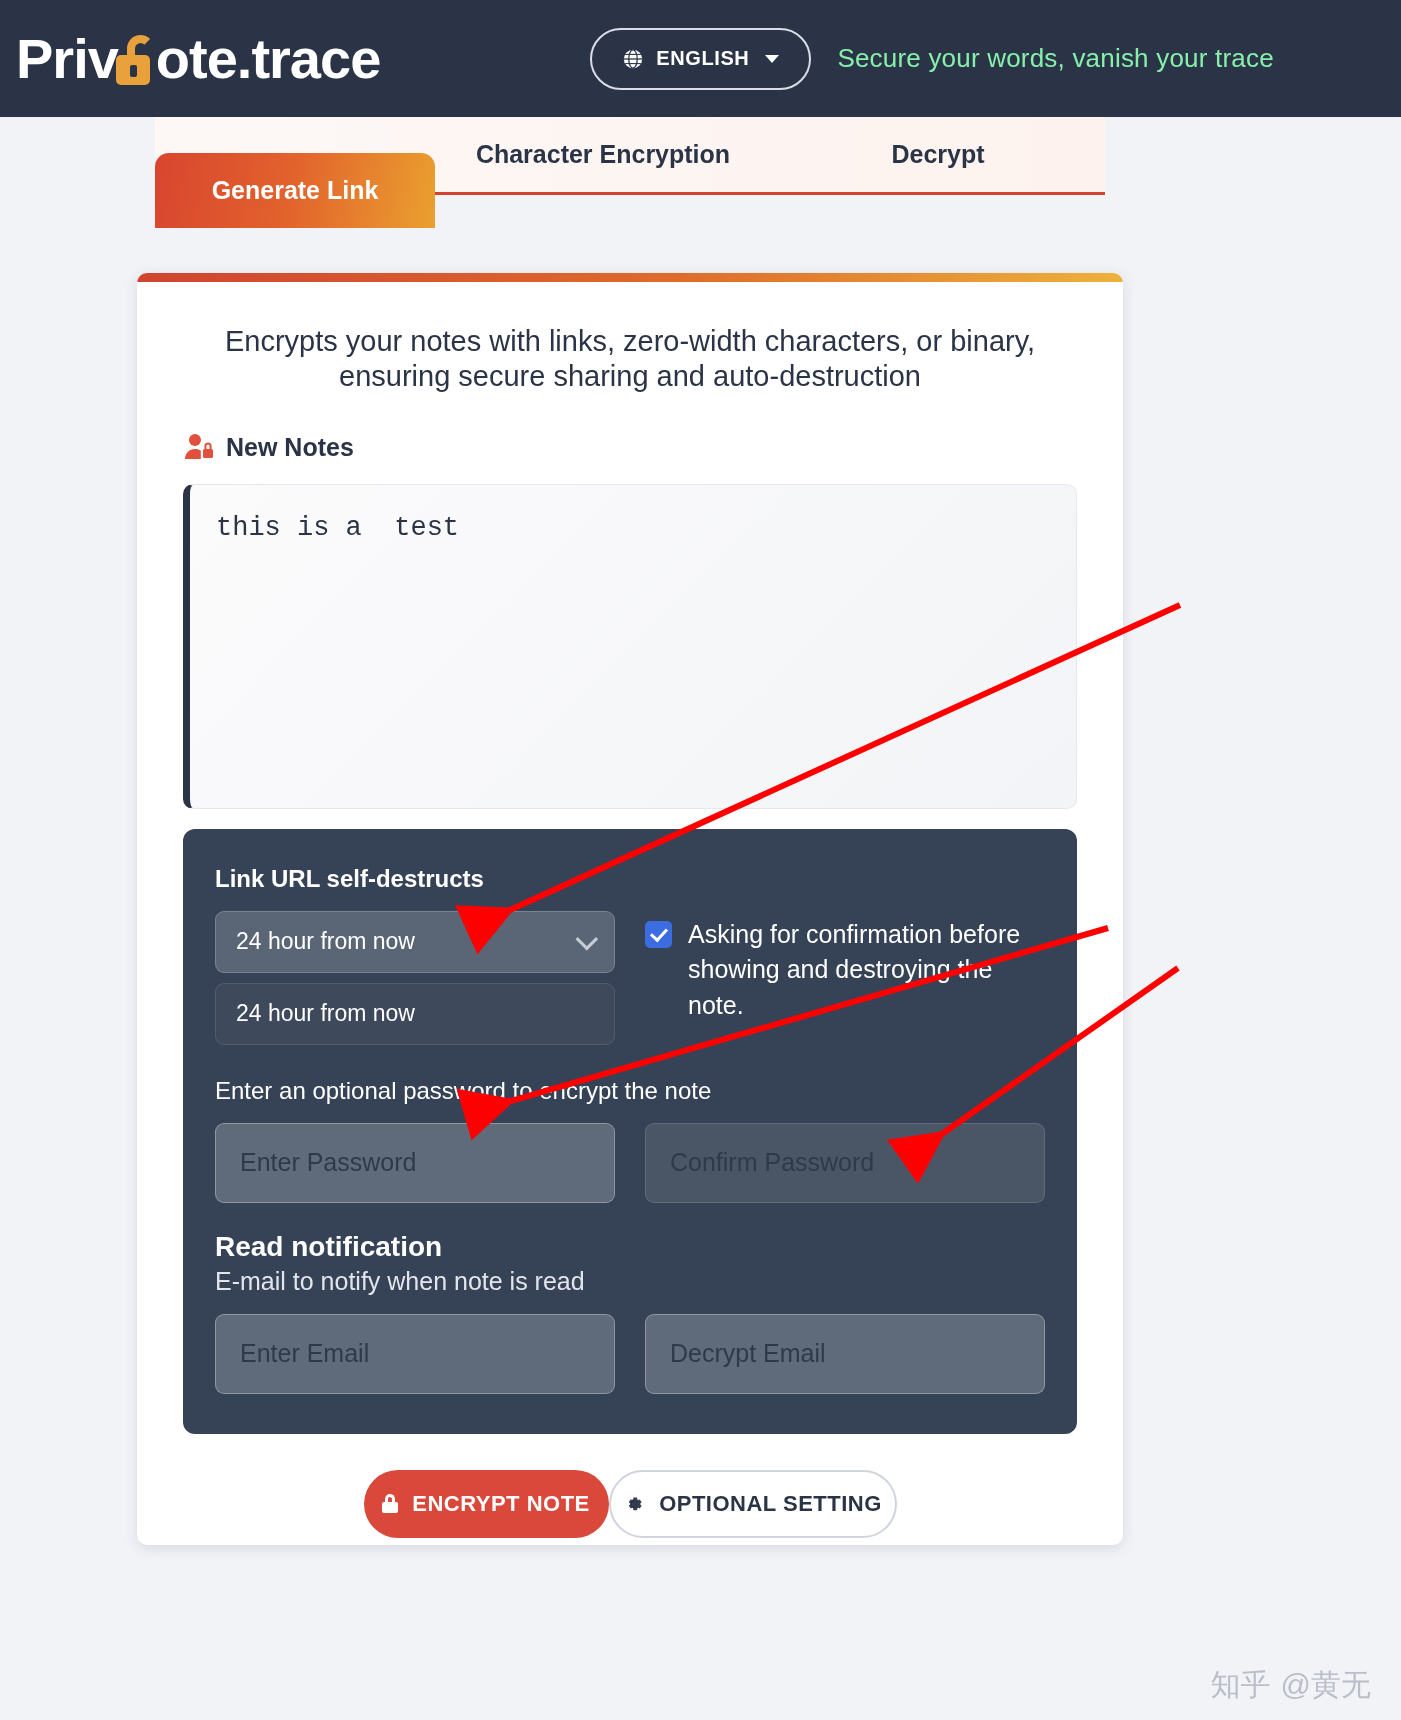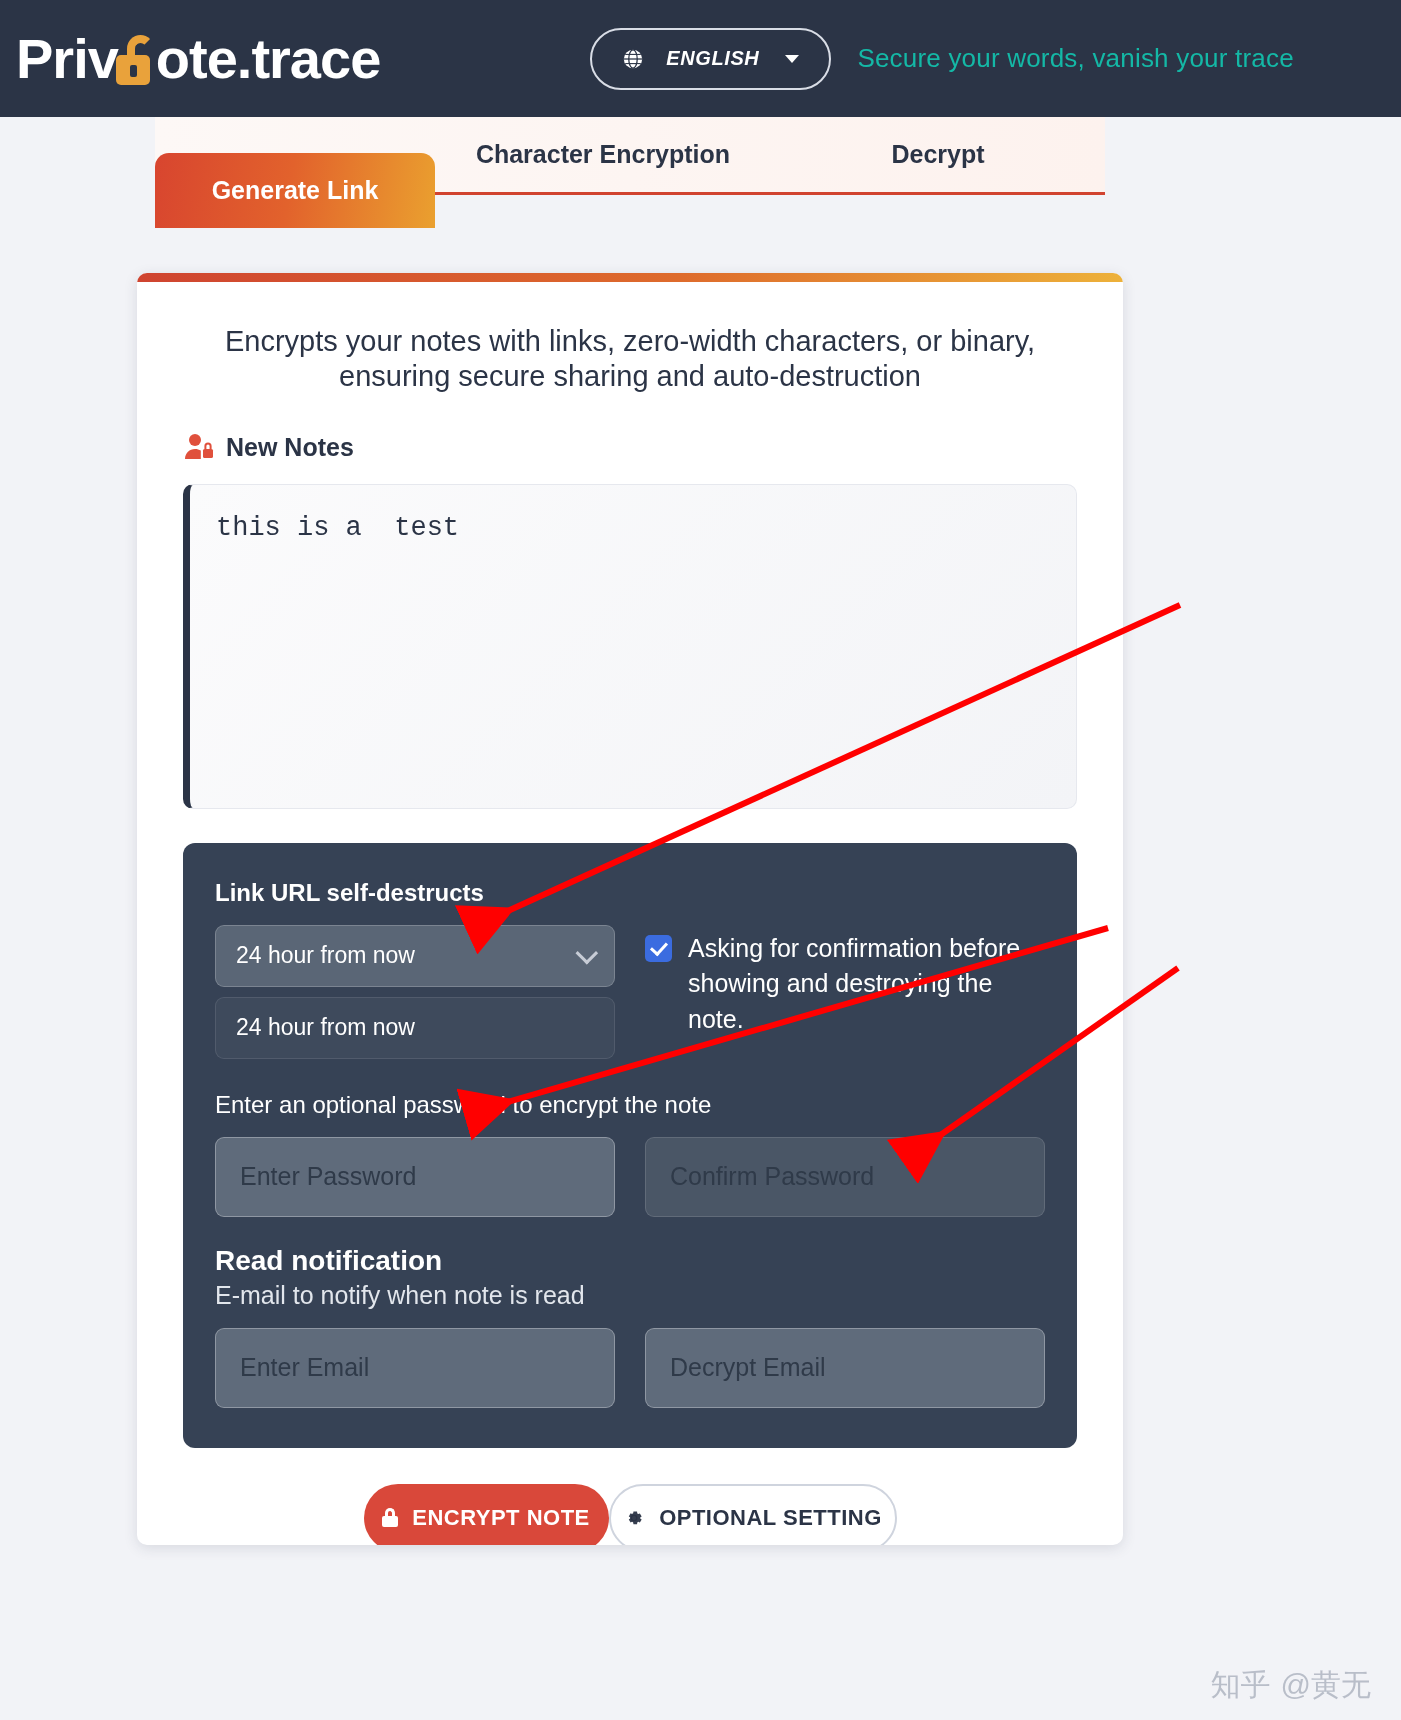--- a/index.html
+++ b/index.html
@@ -67,42 +67,41 @@
     border-radius: 2px;
   }
   .lang-pill {
     margin-left: 210px;
     border: 2px solid #d9dde6;
     border-radius: 40px;
     height: 62px;
     padding: 12px 30px;
     display: flex;
     align-items: center;
-    gap: 22px;
+    gap: 12px;
     color: #fff;
     font-size: 20px;
     font-weight: bold;
     letter-spacing: 0.6px;
     cursor: pointer;
-    font-style: italic;
   }
   .globe {
     width: 22px; height: 22px;
     display: inline-block;
   }
   .caret-down {
     width: 0; height: 0;
     border-left: 7px solid transparent;
     border-right: 7px solid transparent;
     border-top: 8px solid #fff;
     margin-left: 4px;
   }
   .tagline {
     margin-left: 26px;
-    color: #14b8a6;
+    color: #86efac;
     font-size: 26px;
     font-weight: 300;
     letter-spacing: 0.2px;
   }
 
   
   .tabs-wrap {
     position: absolute;
     left: 155px;
     top: 117px;
@@ -180,21 +179,21 @@
     font-family: "Liberation Mono", monospace;
     font-size: 27px;
     color: #2b3446;
     white-space: pre;
     overflow: hidden;
     cursor: text;
   }
 
   
   .settings {
-    margin: 34px 46px 0 46px;
+    margin: 20px 46px 0 46px;
     background: #364255;
     border-radius: 12px;
     padding: 36px 32px 40px 32px;
   }
   .sec-title {
     font-size: 24px;
     font-weight: bold;
     color: #ffffff;
   }
   .grid2 {

